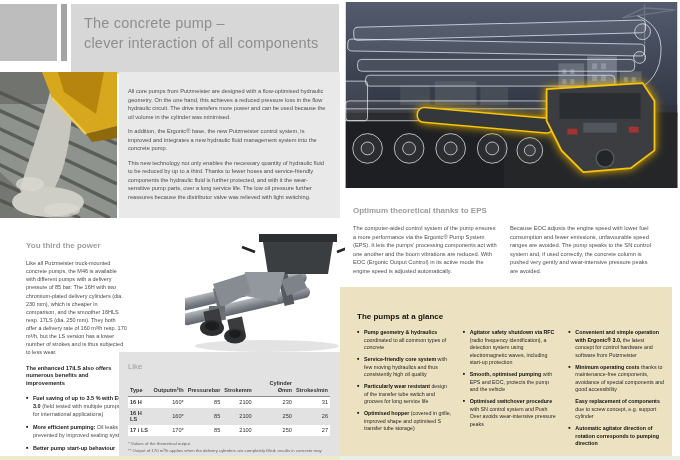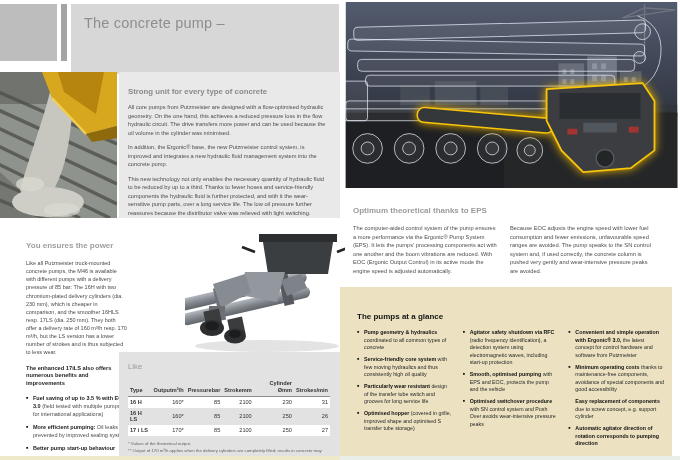--- a/index.html
+++ b/index.html
@@ -70,20 +70,21 @@
 </style>
 </head>
 <body>
 
 <div id="page">
 
   <div class="abs header-square"></div>
   <div class="abs header-bar"></div>
   <div class="abs header-box">
     <div class="t">The concrete pump –</div>
+    <div class="t">clever interaction of all components</div>
   </div>
 
   <svg class="abs left-photo" viewBox="0 0 117 146">
     <rect width="117" height="146" fill="#8f938d"></rect>
     <rect width="117" height="32" fill="#6c6f69" opacity="0.85"></rect>
     <polygon points="0,100 0,146 50,146" fill="#5e615c" opacity="0.55"></polygon>
     <g stroke="#4f524b" stroke-width="3.5" opacity="0.8">
       <line x1="-6" y1="18" x2="117" y2="72"></line>
       <line x1="-6" y1="36" x2="117" y2="92"></line>
       <line x1="-6" y1="54" x2="117" y2="112"></line>
@@ -98,21 +99,20 @@
     <ellipse cx="62" cy="138" rx="18" ry="7" fill="#dcdbd3" opacity="0.7"></ellipse>
     <g>
       <polygon points="42,0 117,0 117,54 86,62 52,26" fill="#d7a71e"></polygon>
       <polygon points="58,0 104,0 96,42 64,20" fill="#b5850e"></polygon>
       <line x1="52" y1="26" x2="86" y2="62" stroke="#f0ce55" stroke-width="2.5"></line>
       <polygon points="86,62 117,54 117,66 92,70" fill="#8f6a0c"></polygon>
     </g>
   </svg>
 
   <div class="abs strong-panel">
-    <div class="panel-heading">Strong unit for every type of concrete</div>
     <p class="body-text">All core pumps from Putzmeister are designed with a flow-optimised hydraulic geometry. On the one hand, this achieves a reduced pressure loss in the flow hydraulic circuit. The drive transfers more power and can be used because the oil volume in the cylinder was minimised.</p>
     <p class="body-text">In addition, the Ergonic® base, the new Putzmeister control system, is improved and integrates a new hydraulic fluid management system into the concrete pump.</p>
     <p class="body-text">This new technology not only enables the necessary quantity of hydraulic fluid to be reduced by up to a third. Thanks to fewer hoses and service-friendly components the hydraulic fluid is further protected, and with it the wear-sensitive pump parts, over a long service life. The low oil pressure further reassures because the distributor valve was relieved with light switching.</p>
   </div>
 
   <svg class="abs hero" viewBox="0 0 335 188">
     <defs>
       <linearGradient id="sky" x1="0" y1="0" x2="0" y2="1">
         <stop offset="0" stop-color="#535b6e"></stop>
           <stop offset="0.7" stop-color="#2b2f3a"></stop>
@@ -183,21 +183,21 @@
       <circle cx="262" cy="158" r="9" fill="#222527" stroke="#55595e" stroke-width="1.5"></circle>
       <rect x="240" y="122" width="34" height="10" fill="#51565c"></rect>
     </g>
   </svg>
 
   <div class="abs hero-caption-heading">Optimum theoretical thanks to EPS</div>
   <div class="abs hero-col c1">The computer-aided control system of the pump ensures a more performance via the Ergonic® Pump System (EPS). It lets the pumps' processing components act with one another and the boom vibrations are reduced. With EOC (Ergonic Output Control) in its active mode the engine speed is adjusted automatically.</div>
   <div class="abs hero-col c2">Because EOC adjusts the engine speed with lower fuel consumption and fewer emissions, unfavourable speed ranges are avoided. The pump speaks to the SN control system and, if used correctly, the concrete column is pushed very gently and wear-intensive pressure peaks are avoided.</div>
 
   <div class="abs cp">
-    <div class="cp-heading">You ensures the power</div>
+    <div class="cp-heading">You third the power</div>
     <p class="cp-intro">Like all Putzmeister truck-mounted concrete pumps, the M46 is available with different pumps with a delivery pressure of 85 bar: The 16H with two chromium-plated delivery cylinders (dia. 230 mm), which is cheaper in comparison, and the smoother 16HLS resp. 17LS (dia. 250 mm). They both offer a delivery rate of 160 m³/h resp. 170 m³/h, but the LS version has a lower number of strokes and is thus subjected to less wear.</p>
     <p class="cp-sub">The enhanced 17iLS also offers numerous benefits and improvements</p>
     <ul class="sq">
       <li><span class="lead">Fuel saving of up to 3.5 % with EOC 3.0</span><span> (field tested with multiple pumps for international applications)</span></li>
       <li><span class="lead">More efficient pumping:</span><span> Oil leaks prevented by improved sealing system</span></li>
       <li><span class="lead">Better pump start-up behaviour</span><span></span></li>
       <li><span class="lead">Longer service life</span><span> thanks to robust S-tube bearing</span></li>
     </ul>
   </div>
 

